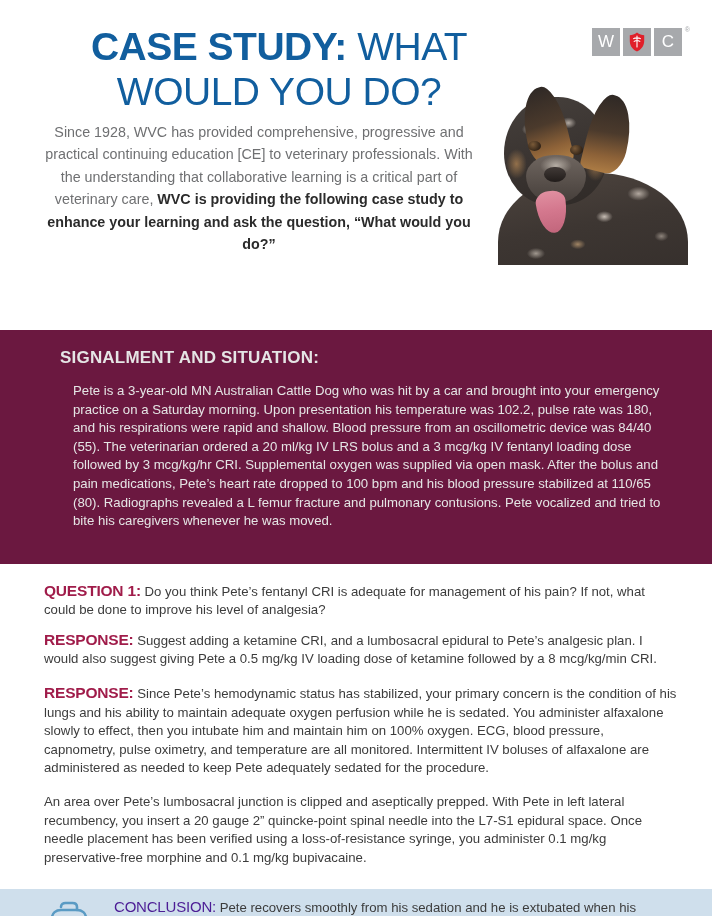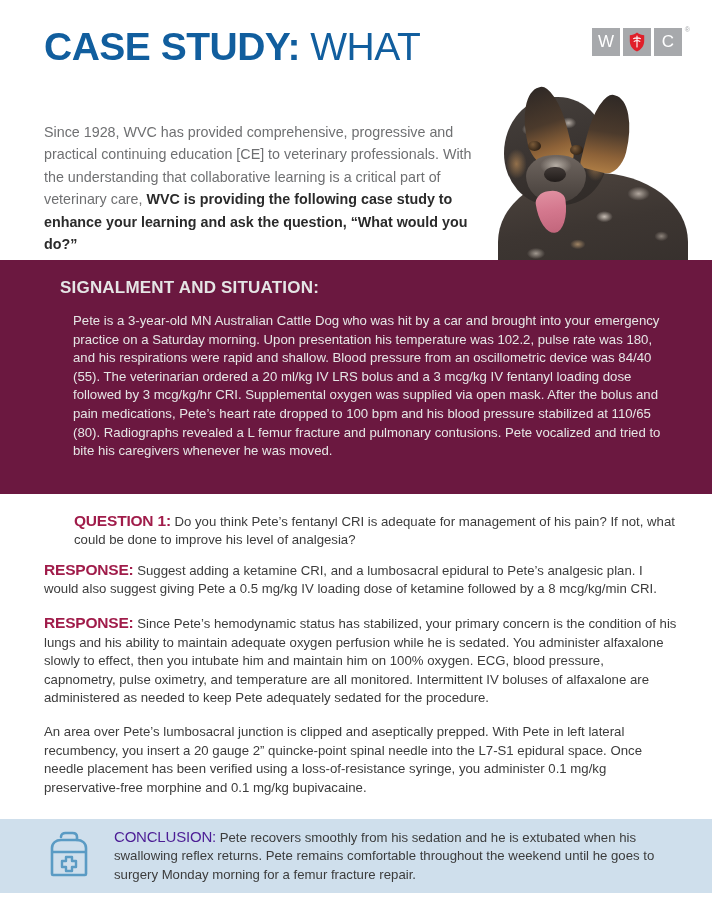--- a/index.html
+++ b/index.html
@@ -12,23 +12,24 @@
     height: 916px;
     font-family: "Liberation Sans", sans-serif;
     position: relative;
     overflow: hidden;
     color: #333;
   }
 
   
   .header {
     position: relative;
-    height: 260px;
+    height: 330px;
     background: #ffffff;
     overflow: hidden;
+    text-align: center;
   }
   .title-block {
     position: absolute;
     left: 44px;
     top: 24px;
     width: 470px;
     z-index: 3;
   }
   .title-line {
     font-size: 39px;
@@ -208,21 +209,21 @@
     padding: 18px 30px 6px 44px;
     box-sizing: border-box;
   }
   .qa p {
     margin: 0 0 16px 0;
     font-size: 13.2px;
     line-height: 18.4px;
     color: #3c3c3c;
     max-width: 634px;
   }
-  .qa p.tight { margin-bottom: 11px; margin-left: 30px; }
+  .qa p.tight { margin-bottom: 11px; }
   .lbl {
     color: #a01c4a;
     font-weight: bold;
     font-size: 15.5px;
     letter-spacing: -0.2px;
   }
 
   
   .conclusion {
     background: #cfdfec;
@@ -247,20 +248,21 @@
     letter-spacing: -0.2px;
   }
 </style>
 </head>
 <body>
 
 <div class="header">
 
   <div class="title-block">
     <div class="title-line"><span class="title-strong">CASE STUDY:</span><span class="title-light"> WHAT</span></div>
+    <div class="title-line title-light">WOULD YOU DO?</div>
   </div>
 
   <div class="intro"><span>Since 1928, WVC has provided comprehensive, progressive and practical continuing education [CE] to veterinary professionals. With the understanding that collaborative learning is a critical part of veterinary care, </span><span class="bold-dark">WVC is providing the following case study to enhance your learning and ask the question, “What would you do?”</span></div>
 
   <div class="dog-photo">
     <div class="dog-body"></div>
     <div class="dog-head">
       <div class="dog-ear left"></div>
       <div class="dog-ear right"></div>
     </div>

